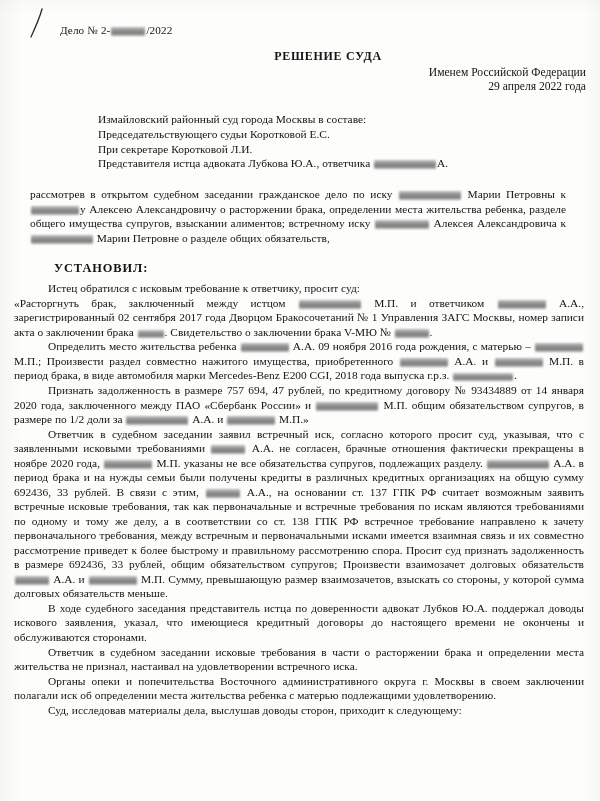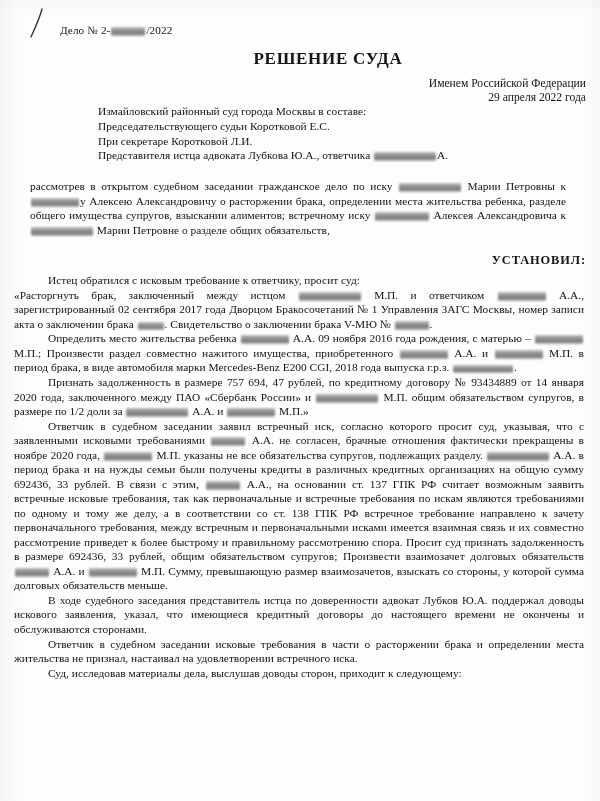--- a/index.html
+++ b/index.html
@@ -52,56 +52,57 @@
     letter-spacing: 0.1px;
     white-space: nowrap;
   }
 
   .title-block {
     text-align: center;
     margin-top: 13px;
   }
   .doc-title {
     font-weight: bold;
-    font-size: 17px;
+    font-size: 12px;
     letter-spacing: 0.7px;
-    margin: 8px;
+    margin: 2px;
     padding-left: 56px;
   }
   .doc-subtitle {
     font-size: 11.6px;
     margin: 2px 0 0 0;
     padding-left: 56px;
     text-align: right;
   }
   .doc-date {
     font-size: 11.6px;
     margin: 1px 0 0 0;
     padding-left: 56px;
     text-align: right;
   }
 
   .court-block {
+    margin-top: 19px;
     padding-left: 84px;
     font-size: 11.4px;
     line-height: 1.30;
   }
   .court-line { margin: 0; white-space: nowrap; }
 
   .intro {
     margin: 16px;
     padding: 0 4px 0 0;
     font-size: 11.4px;
     line-height: 1.27;
     text-align: justify;
     text-justify: inter-word;
   }
 
   .section-heading {
-    text-align: right;
+    text-align: left;
     font-weight: bold;
     font-size: 12.4px;
     letter-spacing: 0.9px;
     margin: 15px 0 0 0;
     padding-left: 40px;
   }
 
   .body {
     margin-top: 5px;
     font-size: 11.4px;
@@ -176,18 +177,19 @@
 
 
       <p class="para"><span>Признать задолженность в размере 757 694, 47 рублей, по кредитному договору № 93434889 от 14 января 2020 года, заключенного между ПАО «Сбербанк России» и </span><span class="redact r-lg"></span><span> М.П. общим обязательством супругов, в размере по 1/2 доли за </span><span class="redact r-lg"></span><span> А.А. и </span><span class="redact r-md"></span><span> М.П.»</span></p>
 
       <p class="para"><span>Ответчик в судебном заседании заявил встречный иск, согласно которого просит суд, указывая, что с заявленными исковыми требованиями </span><span class="redact r-sm"></span><span> А.А. не согласен, брачные отношения фактически прекращены в ноябре 2020 года, </span><span class="redact r-md"></span><span> М.П. указаны не все обязательства супругов, подлежащих разделу. </span><span class="redact r-lg"></span><span> А.А. в период брака и на нужды семьи были получены кредиты в различных кредитных организациях на общую сумму 692436, 33 рублей. В связи с этим, </span><span class="redact r-sm"></span><span> А.А., на основании ст. 137 ГПК РФ считает возможным заявить встречные исковые требования, так как первоначальные и встречные требования по искам являются требованиями по одному и тому же делу, а в соответствии со ст. 138 ГПК РФ встречное требование направлено к зачету первоначального требования, между встречным и первоначальными исками имеется взаимная связь и их совместно рассмотрение приведет  к более быстрому и правильному рассмотрению спора. Просит суд признать задолженность в размере 692436, 33 рублей, общим обязательством супругов; Произвести взаимозачет долговых обязательств </span><span class="redact r-sm"></span><span> А.А. и </span><span class="redact r-md"></span><span> М.П. Сумму, превышающую размер взаимозачетов, взыскать со стороны, у которой сумма долговых обязательств меньше.</span></p>
 
       <p class="para">В ходе судебного заседания представитель истца по доверенности адвокат Лубков Ю.А. поддержал доводы искового заявления, указал, что имеющиеся кредитный договоры до настоящего времени не окончены и обслуживаются сторонами.</p>
 
       <p class="para">Ответчик в судебном заседании исковые требования в части о расторжении брака и определении места жительства не признал, настаивал на удовлетворении встречного иска.</p>
 
+      <p class="para">Органы опеки и попечительства Восточного административного округа г. Москвы в своем заключении полагали иск об определении места жительства ребенка с матерью подлежащими удовлетворению.</p>
 
       <p class="para">Суд, исследовав материалы дела, выслушав доводы сторон, приходит к следующему:</p>
 
     </div>
   </div>
 </div>
 
 </body></html>

